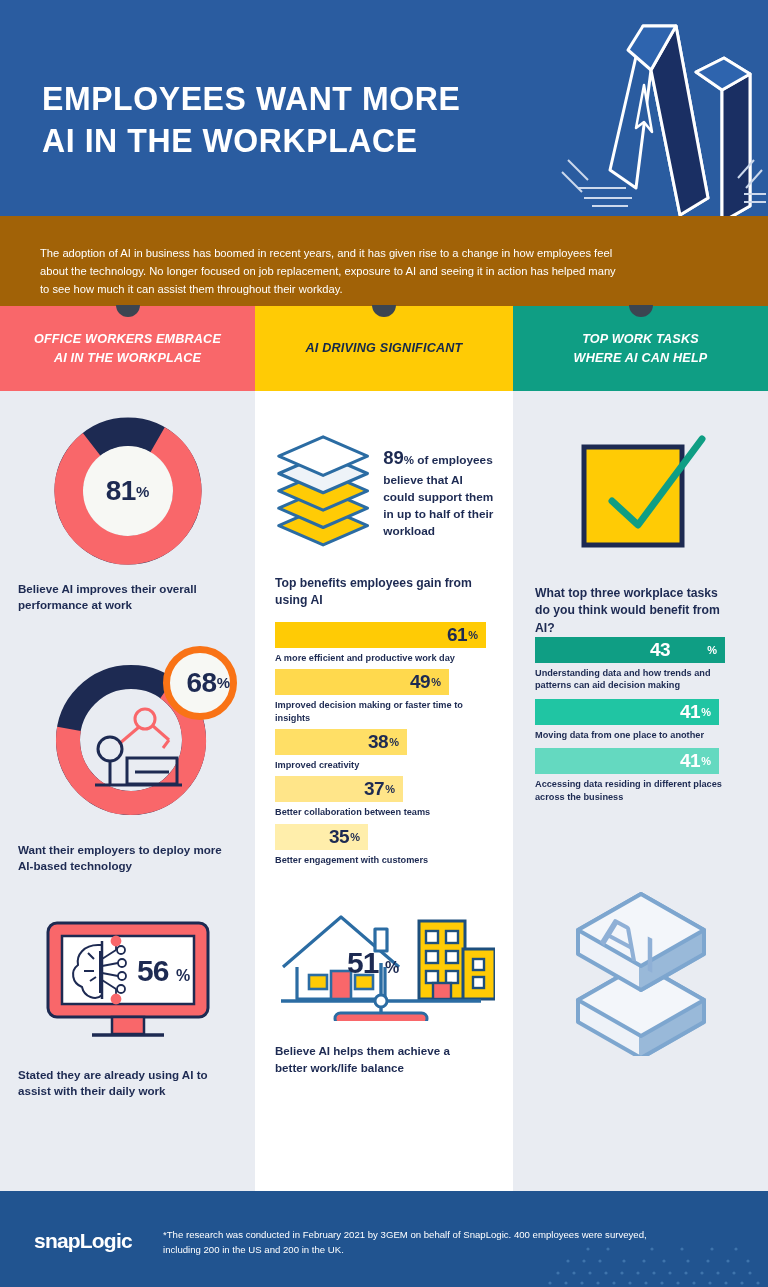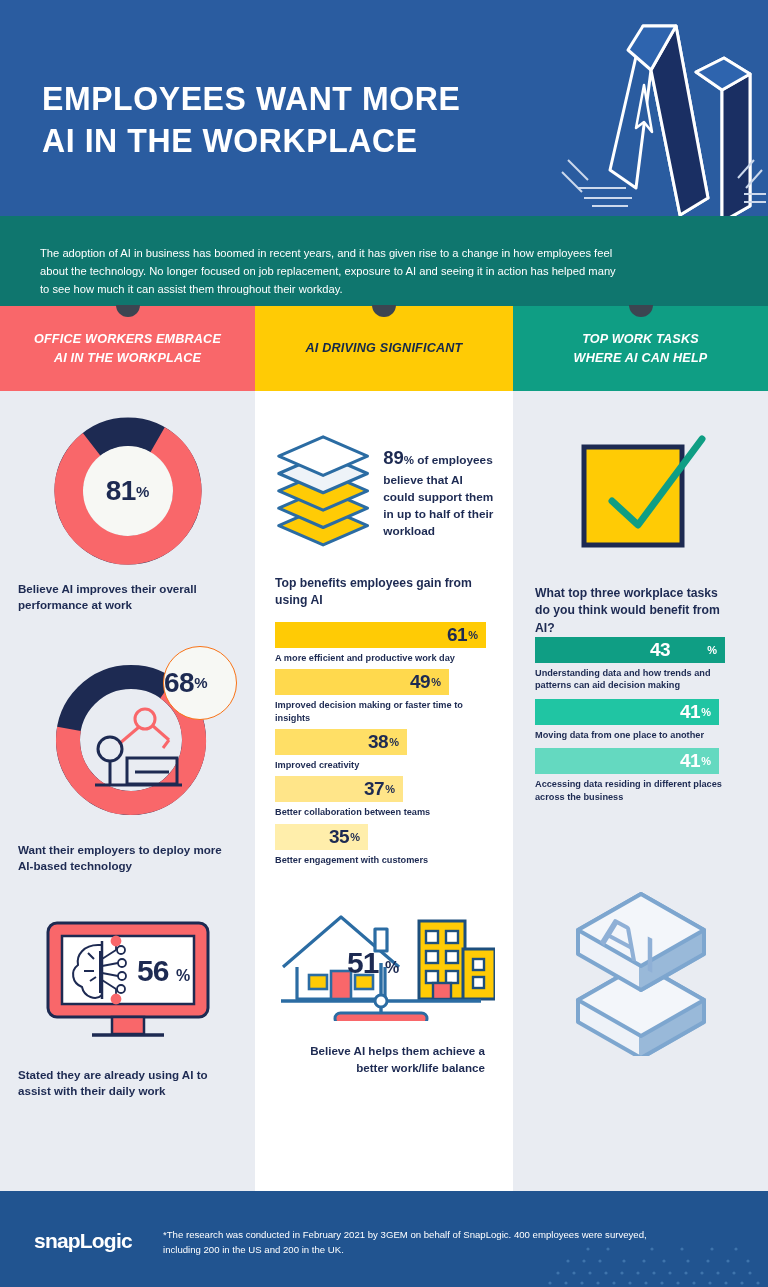--- a/index.html
+++ b/index.html
@@ -23,21 +23,21 @@
     text-transform:uppercase;
     font-family:"Liberation Sans", sans-serif;
     transform:scaleX(0.97);
     transform-origin:left top;
   }
   .hero-ai { position:absolute; right:0px; top:10px; width:220px; height:260px; }
 
   
   .intro {
     position:absolute; left:0; top:216px; width:768px; height:90px;
-    background:#0f766e;
+    background:#a16207;
   }
   .intro p {
     position:absolute; left:40px; top:28px; width:580px;
     color:#ffffff; font-size:11.2px; line-height:1.62;
   }
 
   
   .colhead-row { position:absolute; left:0; top:306px; width:635px; height:85px; }
   .colhead {
     position:absolute; top:0; height:85px;
@@ -202,21 +202,21 @@
           </g>
           <g stroke="#1d2a52" stroke-width="3" fill="none">
             <circle cx="63" cy="93" r="12"></circle>
             <line x1="63" y1="105" x2="63" y2="128"></line>
             <rect x="80" y="102" width="50" height="26"></rect>
             <line x1="88" y1="116" x2="122" y2="116"></line>
             <line x1="48" y1="129" x2="135" y2="129"></line>
           </g>
         </svg>
 
-        <div style="position:absolute; right:18px; top:-10px; width:74px; height:74px; border-radius:50%; background:#f7f8f4; border:1px solid #f97316; display:flex; align-items:center; justify-content:flex-start;">
+        <div style="position:absolute; right:18px; top:-10px; width:74px; height:74px; border-radius:50%; background:#f7f8f4; border:7px solid #f97316; display:flex; align-items:center; justify-content:flex-end;">
           <span class="pct-big">68</span>
             <span class="pct-sml">%</span>
         </div>
       </div>
       <div class="caption" style="margin:18px 0 0 18px; width:220px;">Want their employers to deploy more AI-based technology</div>
     </div>
 
     <div class="cell" style="padding-top:44px;">
       <div style="display:flex; justify-content:center;">
         <svg width="172" height="124" viewBox="0 0 172 124">
@@ -306,21 +306,21 @@
 
       <div class="bar-row">
         <div class="bar" style="width:93px; background:#ffeeab;">
           <span class="v">35</span>
             <span class="p">%</span>
         </div>
         <div class="bar-lbl">Better engagement with customers</div>
       </div>
     </div>
 
-    <div class="cell" style="padding:30px 6px 0 0;text-align:right;">
+    <div class="cell" style="padding:30px 6px 0 0;">
       <div style="display:flex; justify-content:center;">
         <svg width="228" height="120" viewBox="0 0 228 120">
 
           <g stroke="#2b6ca3" stroke-width="3.2" fill="none" stroke-linejoin="round">
             <polyline points="16,66 74,16 132,66"></polyline>
             <path d="M30 66 L30 98 L118 98 L118 66"></path>
             <rect x="108" y="28" width="12" height="22" fill="#ffffff"></rect>
           </g>
           <rect x="42" y="74" width="18" height="14" fill="#ffcb05" stroke="#2b6ca3" stroke-width="2.6"></rect>
           <rect x="88" y="74" width="18" height="14" fill="#ffcb05" stroke="#2b6ca3" stroke-width="2.6"></rect>

